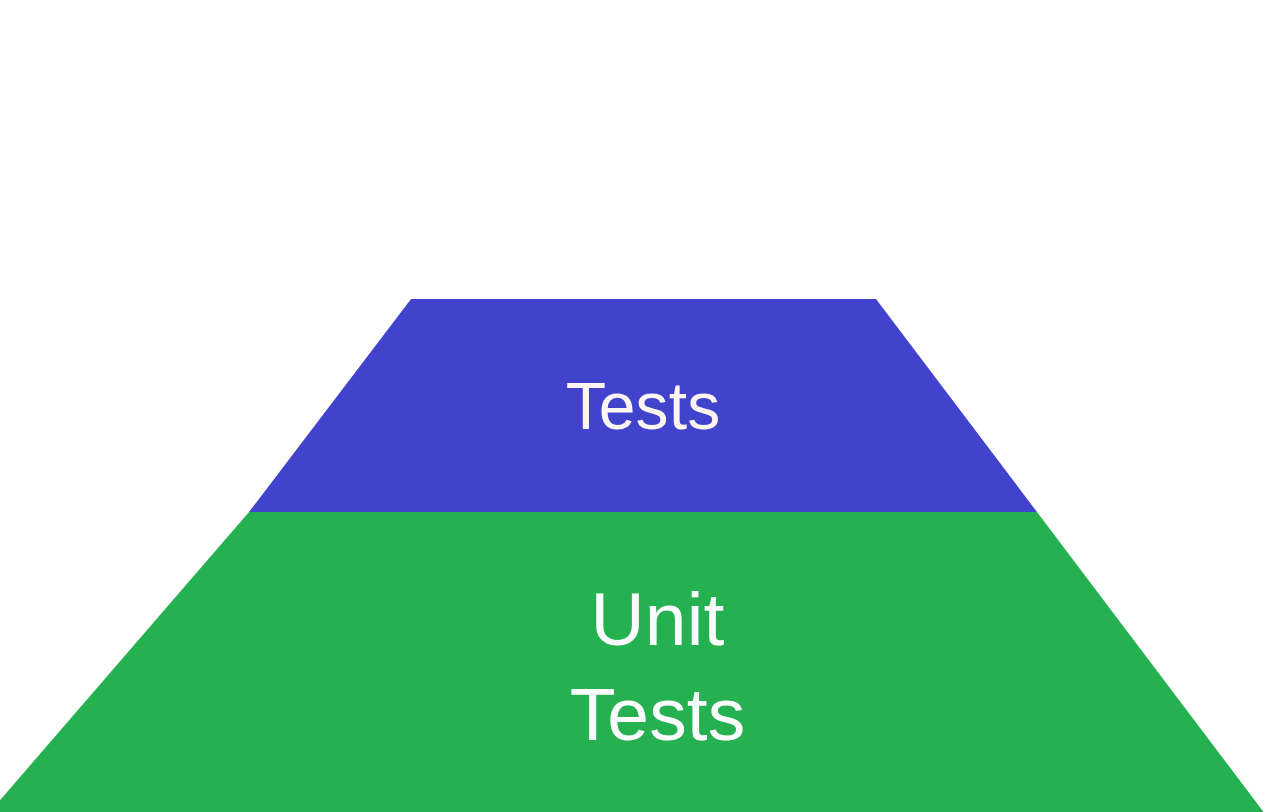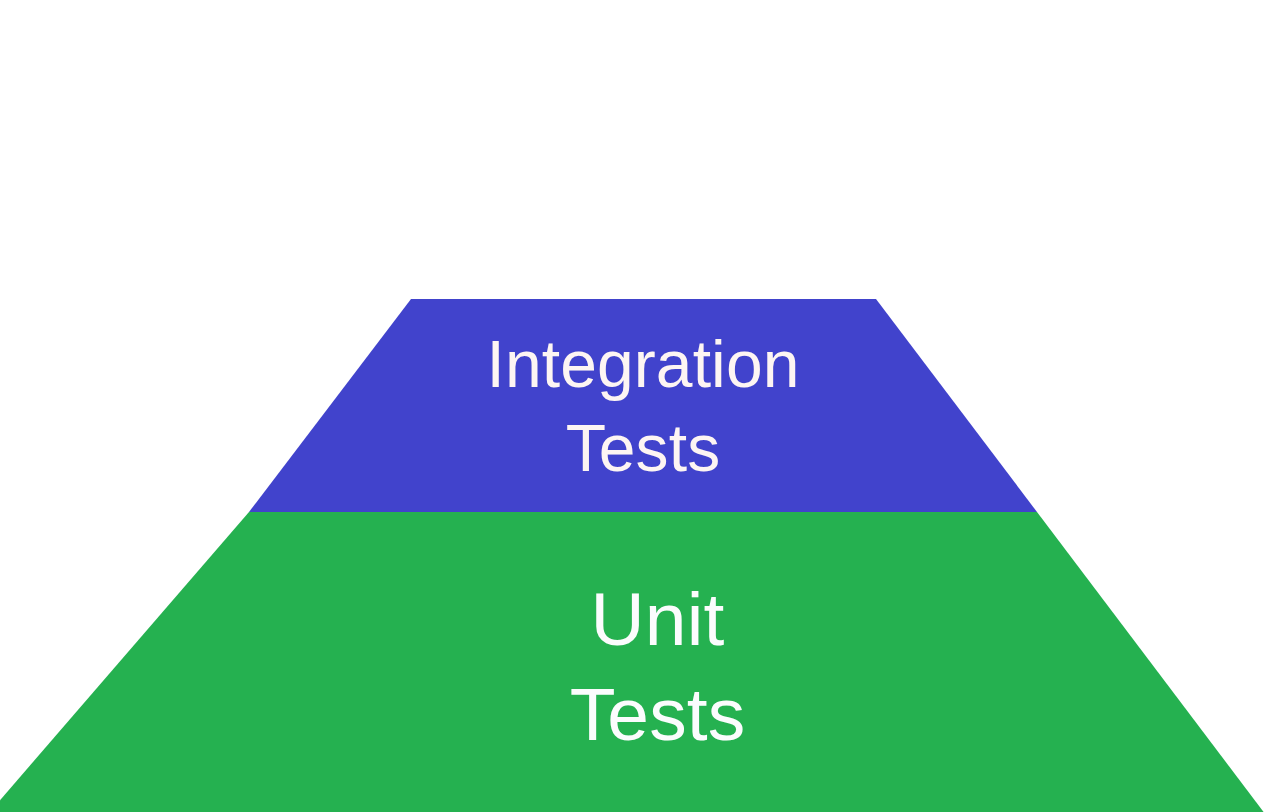--- a/index.html
+++ b/index.html
@@ -82,21 +82,20 @@
 <div id="pyramid-diagram" style="background: rgb(255, 255, 255);">
 
   <svg id="pyramid-svg" viewBox="0 0 1287 812" xmlns="http://www.w3.org/2000/svg">
 
     <polygon id="unit-shape" points="249,512 1037,512 1287,843 -37,843" fill="#25b150"></polygon>
 
     <polygon id="integration-shape" points="411,299 876,299 1037,512 249,512" fill="#4143cc"></polygon>
   </svg>
 
   <div class="layer-label" id="integration-label" style="color: rgb(253, 245, 243); font-size: 66px;">
-    <span class="label-line">Integration</span>
     <span class="label-line">Tests</span>
   </div>
 
   <div class="layer-label" id="unit-label" style="color: rgb(251, 252, 253); font-size: 75px; padding-left: 28px;">
     <span class="label-line">Unit</span>
     <span class="label-line">Tests</span>
   </div>
 
 </div>
 

